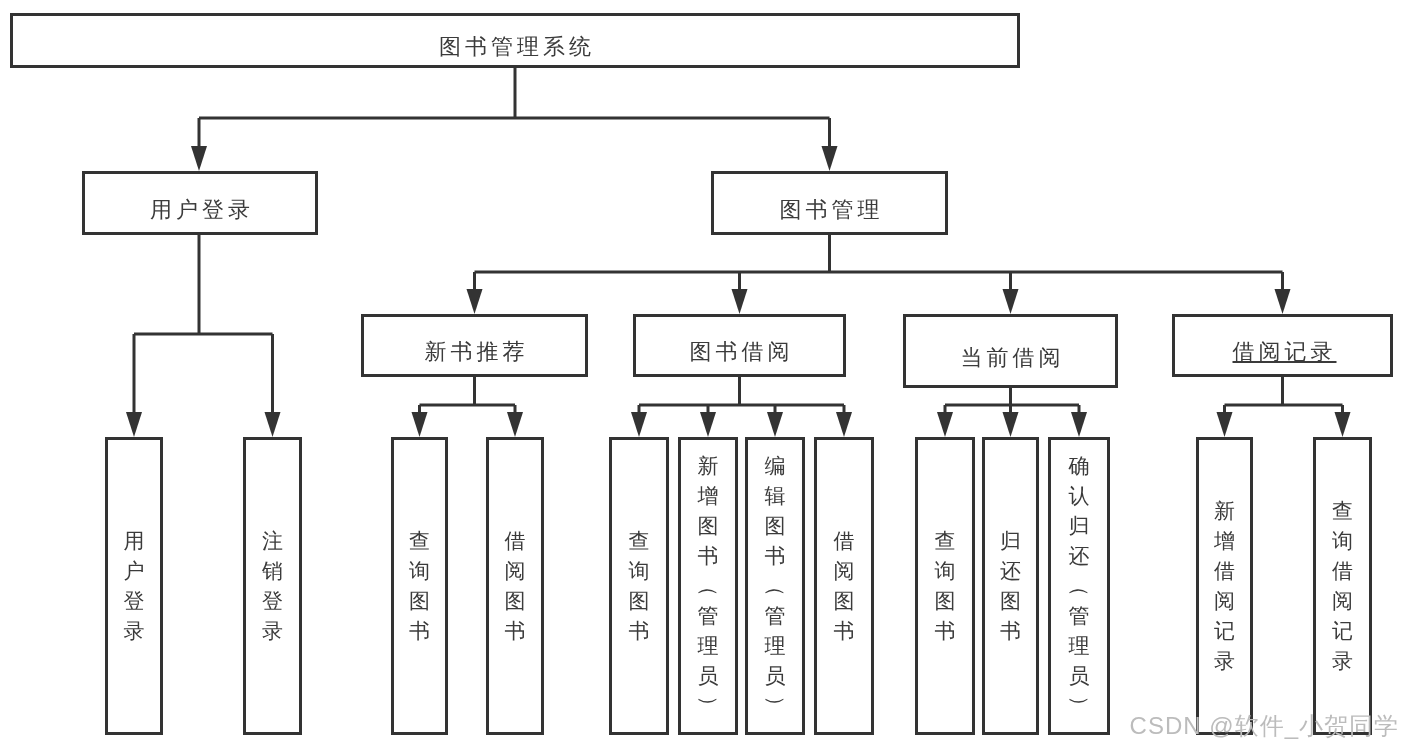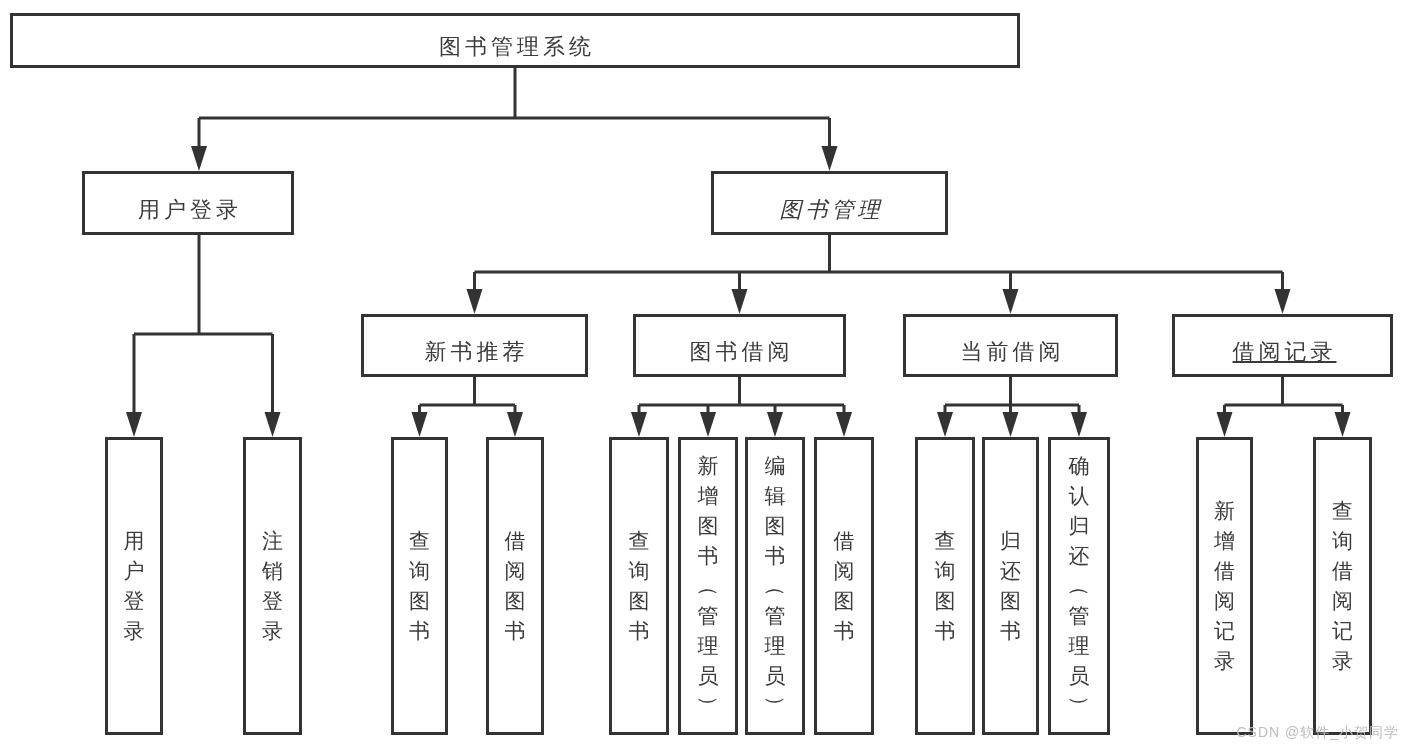--- a/index.html
+++ b/index.html
@@ -45,21 +45,21 @@
     line-height:30px;
     text-align:center;
   }
   .vchar.rot{
     transform:rotate(90deg);
   }
   .watermark{
     position:absolute;
     right:6px;
     bottom:5px;
-    font-size:14px;
+    font-size:24px;
     letter-spacing:1px;
     color:var(--wm);
     white-space:nowrap;
     z-index:5;
   }
 </style>
 </head>
 <body>
 
 <div class="canvas">
@@ -114,33 +114,33 @@
       <line x1="1224.5" y1="405" x2="1342.5" y2="405" stroke="#333333" stroke-width="3"></line>
       <line x1="1224.5" y1="405" x2="1224.5" y2="417" stroke="#333333" stroke-width="3"></line>
       <polygon points="1224.5,437 1216.5,412 1232.5,412" fill="#333333"></polygon>
       <line x1="1342.5" y1="405" x2="1342.5" y2="417" stroke="#333333" stroke-width="3"></line>
       <polygon points="1342.5,437 1334.5,412 1350.5,412" fill="#333333"></polygon>
     </svg>
 
 <div class="node h" style="left: 10px; top: 13px; width: 1010px; height: 55px;">
       <span class="hlabel">图书管理系统</span>
     </div>
-    <div class="node h" style="left: 82px; top: 171px; width: 212px; height: 64px;">
+    <div class="node h" style="left: 82px; top: 171px; width: 236px; height: 64px;">
       <span class="hlabel">用户登录</span>
     </div>
-    <div class="node h" style="left: 711px; top: 171px; width: 237px; height: 64px; font-style: italic;">
+    <div class="node h" style="left: 711px; top: 171px; width: 237px; height: 64px;">
       <span class="hlabel">图书管理</span>
     </div>
     <div class="node h" style="left: 361px; top: 314px; width: 227px; height: 63px;">
       <span class="hlabel">新书推荐</span>
     </div>
     <div class="node h" style="left: 633px; top: 314px; width: 213px; height: 63px; justify-content: center;">
       <span class="hlabel">图书借阅</span>
     </div>
-    <div class="node h" style="left: 903px; top: 314px; width: 215px; height: 63px; align-items: center;">
+    <div class="node h" style="left: 903px; top: 314px; width: 215px; height: 74px; align-items: center;">
       <span class="hlabel">当前借阅</span>
     </div>
     <div class="node h" style="left: 1172px; top: 314px; width: 221px; height: 63px; text-decoration: underline;">
       <span class="hlabel">借阅记录</span>
     </div>
     <div class="node v" style="left: 105px; top: 437px; width: 58px; height: 298px;">
       <span class="vchar">用</span>
       <span class="vchar">户</span>
       <span class="vchar">登</span>
       <span class="vchar">录</span>

